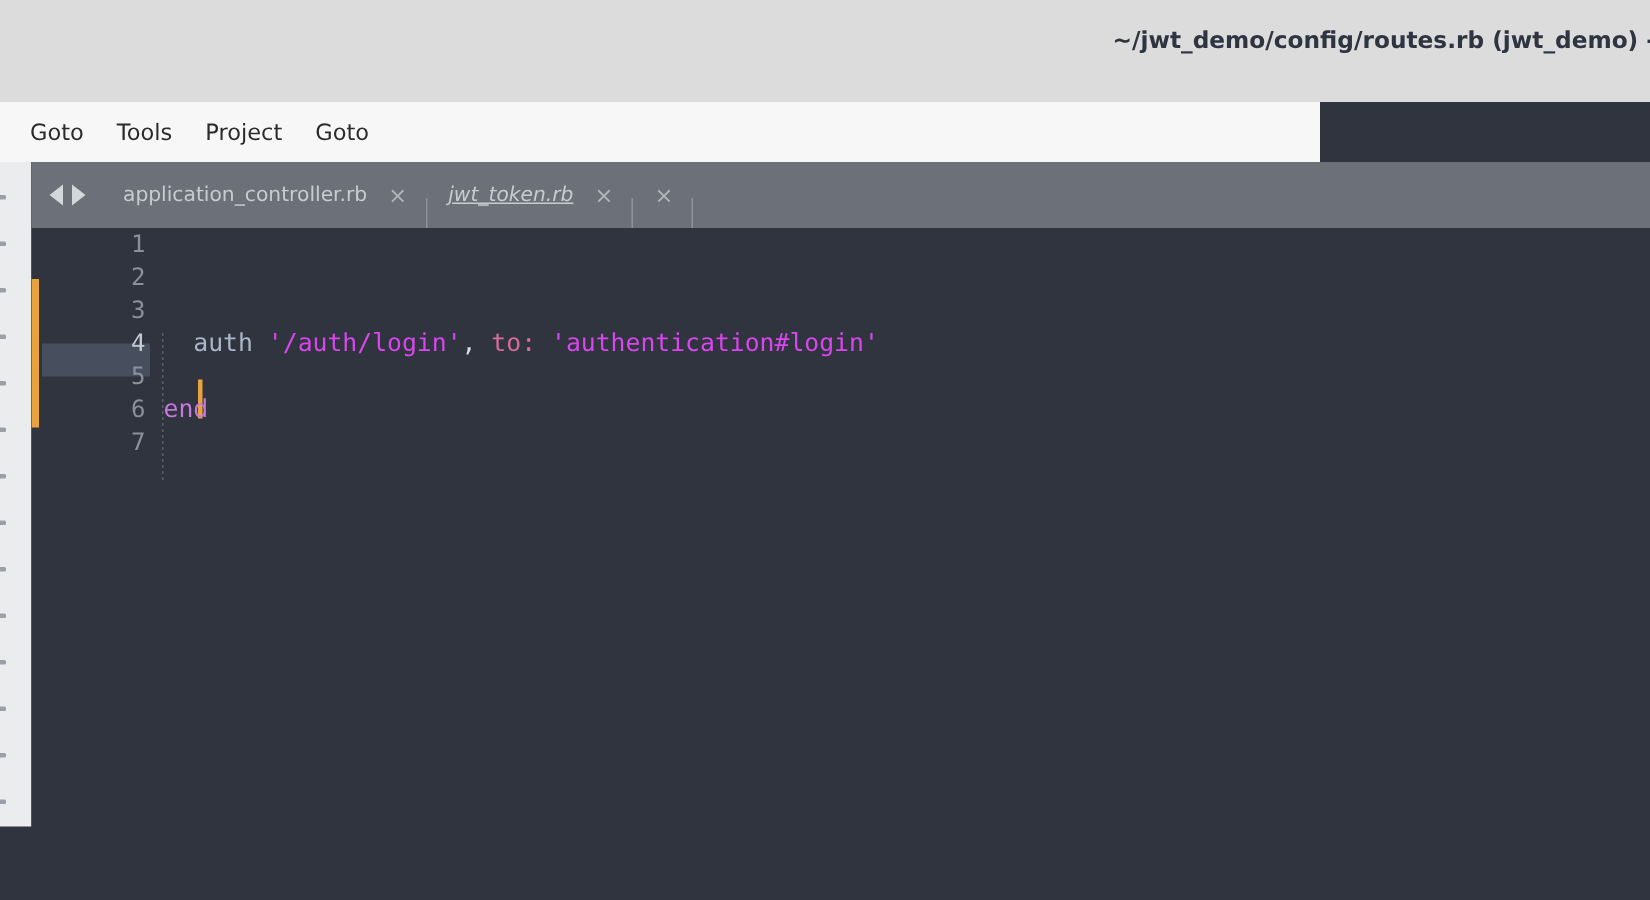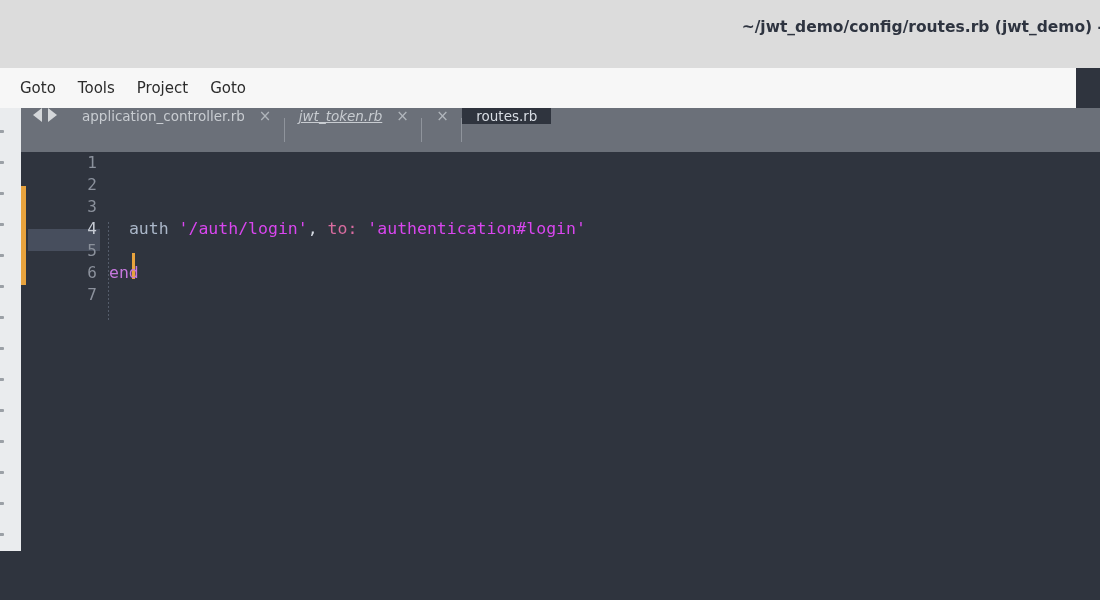--- a/index.html
+++ b/index.html
@@ -37,21 +37,21 @@
     font-size: 15.5px;
     font-weight: bold;
     color: #2e3440;
     white-space: nowrap;
   }
 
   
   .menubar {
     position: absolute;
     left: 0; top: 68px;
-    width: 1076px;
+    width: 880px;
     height: 40px;
     background: #f7f7f7;
     display: flex;
     align-items: center;
     padding-left: 9px;
     box-sizing: border-box;
   }
   .menu-item {
     font-family: "DejaVu Sans", sans-serif;
     font-size: 15px;
@@ -90,21 +90,21 @@
   }
 
   
   .tabbar {
     position: absolute;
     left: 0; top: 0;
     width: 1079px;
     height: 44px;
     background: #6b7079;
     display: flex;
-    align-items: flex-start;
+    align-items: center;
   }
   .tab-nav {
     display: flex;
     align-items: center;
     gap: 6px;
     padding: 0 11px 0 12px;
   }
   .tri {
     width: 0; height: 0;
     border-top: 7px solid transparent;
@@ -284,23 +284,20 @@
           </div>
           <div class="tab italic">
             <span class="tab-label">jwt_token.rb</span>
             <span class="tab-close">×</span>
             <span class="tab-sep"></span>
           </div>
           <div class="tab">
             <span class="tab-close">×</span>
             <span class="tab-sep"></span>
           </div>
-          <div class="tab active" style="flex: 1 1 auto;">
-            <span class="tab-label">routes.rb</span>
-          </div>
         </div>
     </div>
 
     <div class="codearea">
       <div class="mod-bar"></div>
       <div class="gutter-hl"></div>
       <div class="indent-guide"></div>
       <div class="caret"></div>
       <div class="lines" id="lines">
           <div class="line"><span class="ln">1</span></div>

